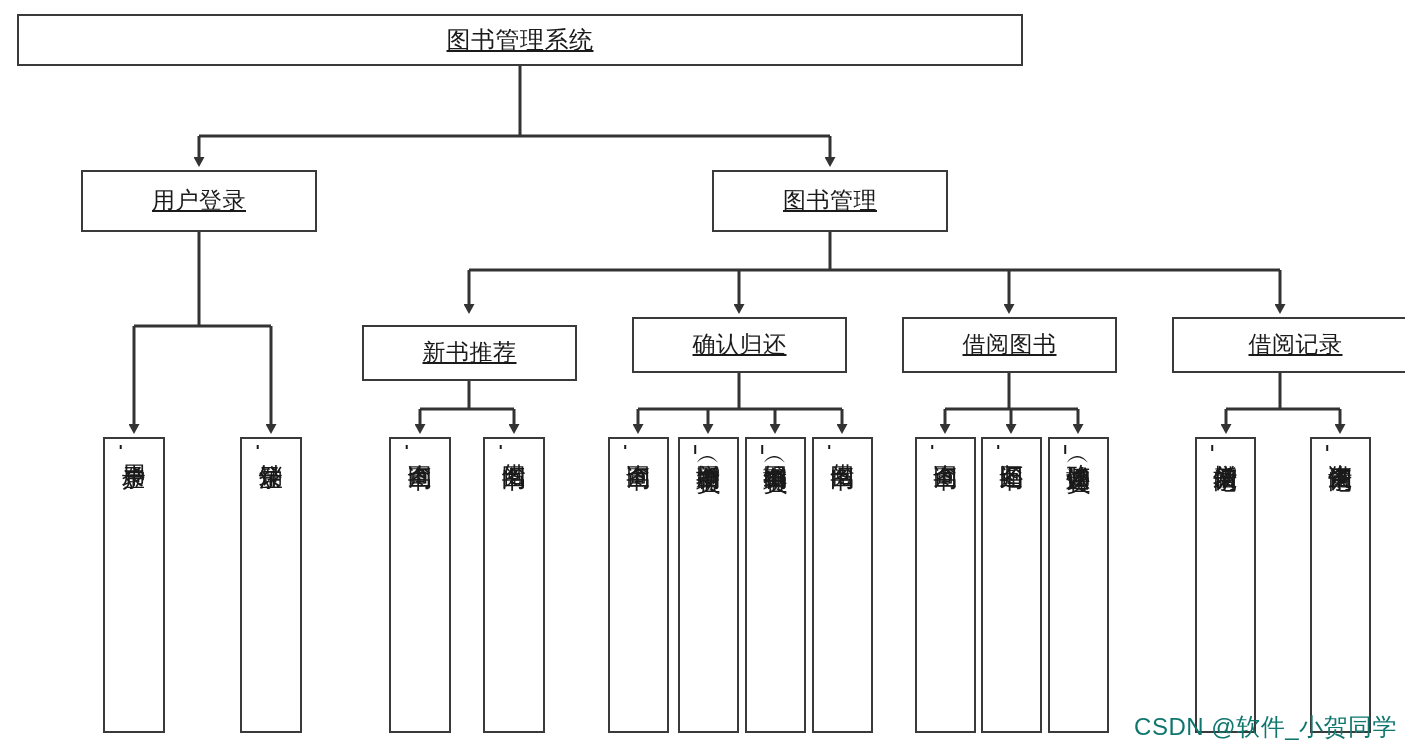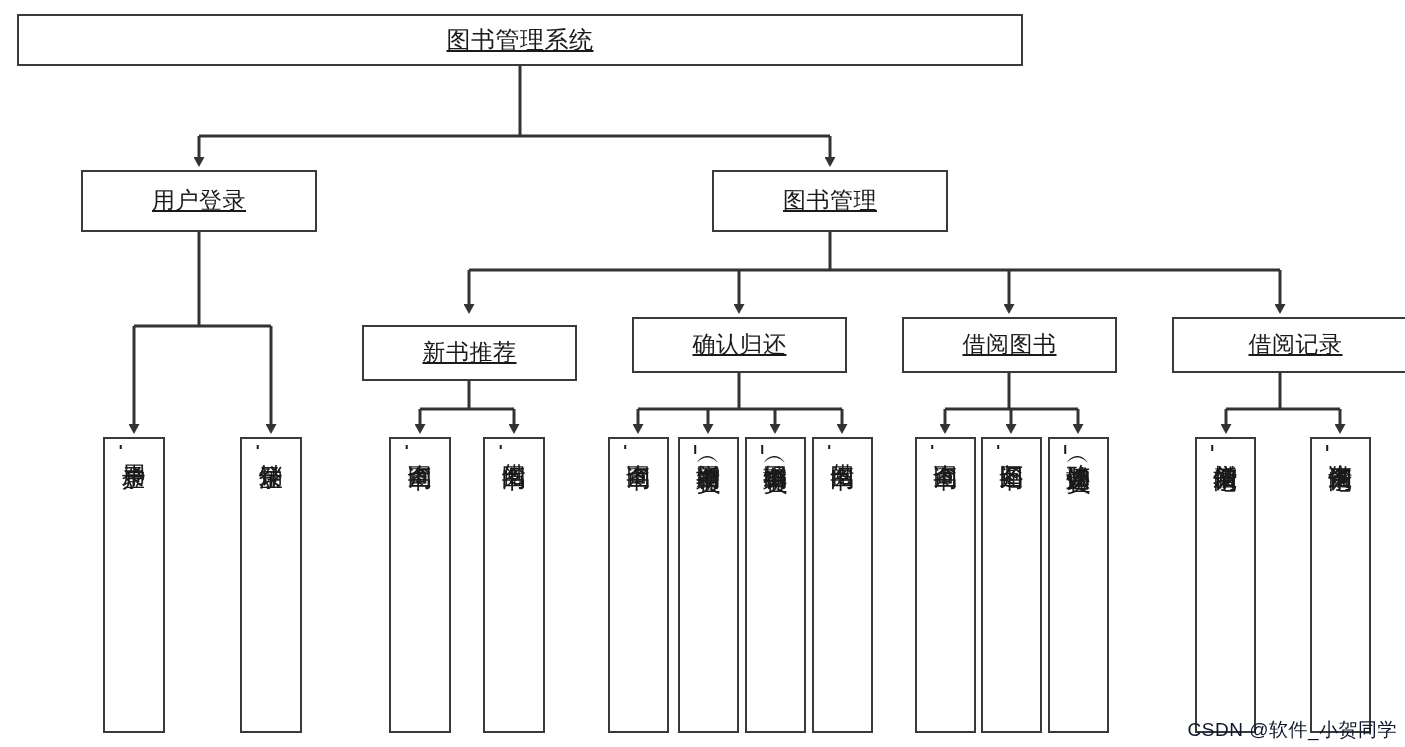--- a/index.html
+++ b/index.html
@@ -59,22 +59,22 @@
     letter-spacing: 1px;
     max-height: 100%;
   }
   #root-node .label {
     font-size: 24px;
   }
   #watermark {
     position: absolute;
     right: 8px;
     bottom: 4px;
-    font-size: 19px;
-    color: #0f172a;
+    font-size: 24px;
+    color: #0f766e;
     white-space: nowrap;
     z-index: 5;
     letter-spacing: 0.5px;
   }
 </style>
 </head>
 <body>
 
 <div id="canvas">
 

